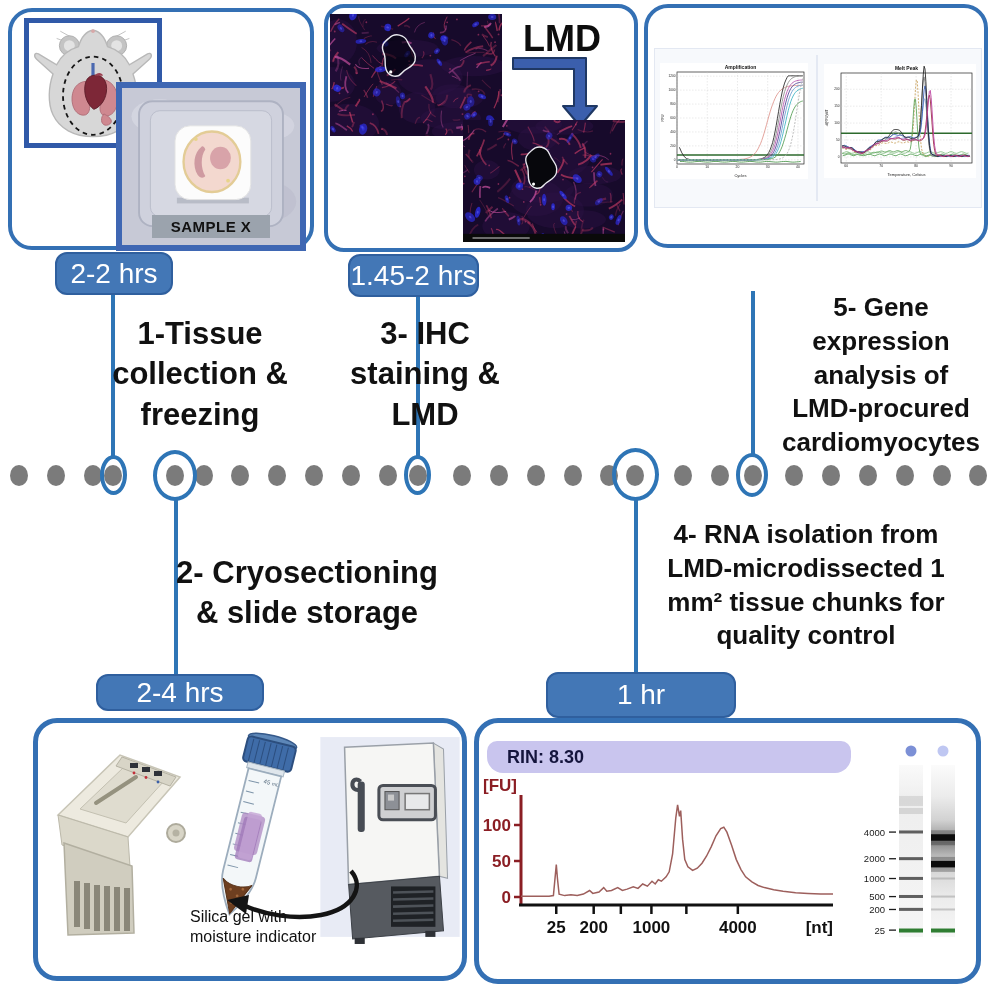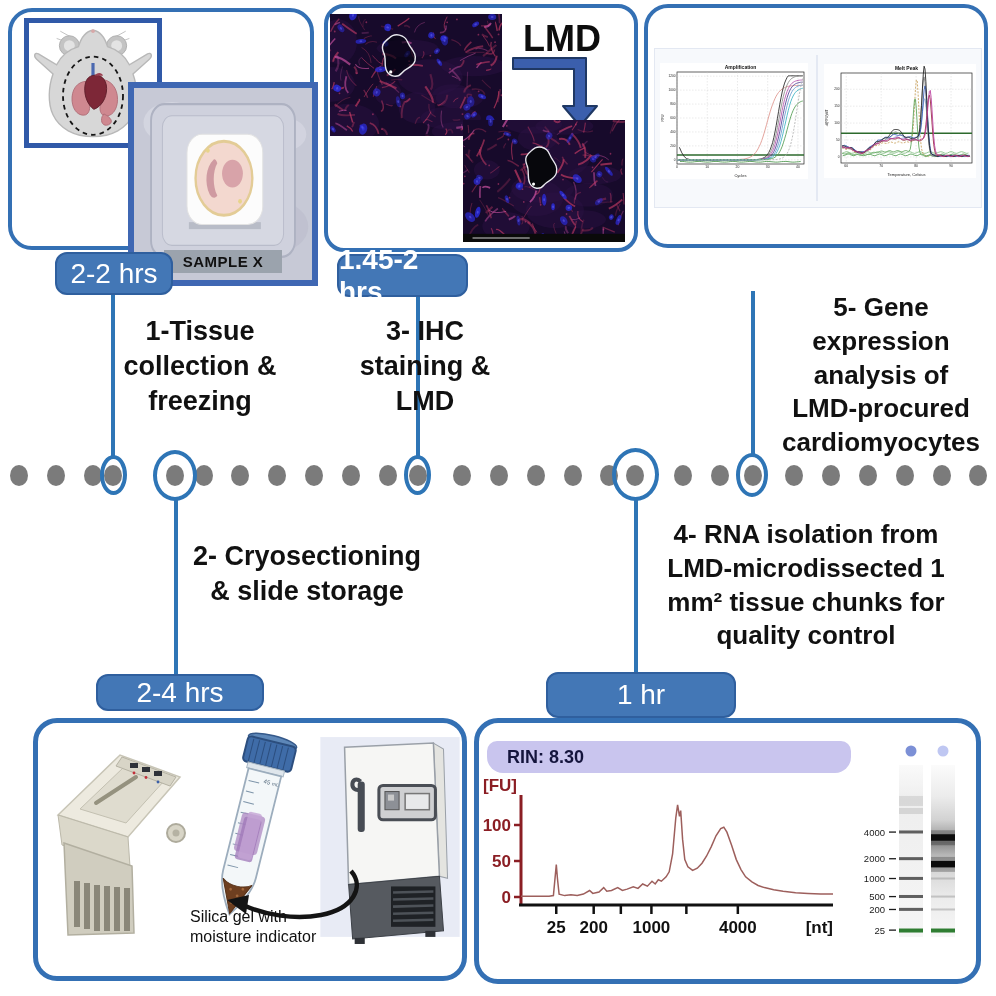--- a/index.html
+++ b/index.html
@@ -12,29 +12,29 @@
   .p2{left:324px;top:4px;width:314px;height:248px;border-radius:20px;}
   .p3{left:644px;top:4px;width:344px;height:244px;}
   .p4{left:33px;top:718px;width:434px;height:263px;border-width:5px;}
   .p5{left:474px;top:718px;width:507px;height:266px;border-width:5px;}
 
   
   .badge{position:absolute;background:#4377b6;border:2px solid #2f5f9e;border-radius:12px;color:#fff;
          font-size:28px;display:flex;align-items:center;justify-content:center;z-index:6;box-sizing:border-box;}
   .b1{left:55px;top:252px;width:118px;height:43px;}
   .b2{left:96px;top:674px;width:168px;height:37px;}
-  .b3{left:337px;top:254px;width:131px;height:43px;font-weight:bold;}
+  .b3{left:348px;top:254px;width:131px;height:43px;}
   .b4{left:546px;top:672px;width:190px;height:46px;}
   .b5{left:688px;top:249px;width:134px;height:43px;}
 
   
   .step-title{position:absolute;font-weight:bold;color:#111;text-align:center;white-space:pre-line;
-              font-size:27px;line-height:1.3;z-index:4;}
+              font-size:31px;line-height:1.3;z-index:4;}
   .t1{left:62px;top:314px;width:276px;}
-  .t2{left:168px;top:539px;width:278px;}
+  .t2{left:168px;top:553px;width:278px;}
   .t3{left:330px;top:314px;width:190px;}
   .t4{left:636px;top:518px;width:340px;font-size:26px;}
   .t5{left:766px;top:291px;width:230px;font-size:26px;}
 
   
   #dots{position:absolute;left:0;top:465px;width:996px;height:22px;z-index:2;}
   .dot{position:absolute;top:0;width:18px;height:21px;border-radius:50%;background:#7b7b7b;}
   .tl-line{position:absolute;width:4px;background:#2e75b6;z-index:1;}
   .l1{left:111px;top:294px;height:163px;}
   .l2{left:174px;top:497px;height:178px;}
@@ -44,21 +44,21 @@
   .tl-circle{position:absolute;border:4px solid #2e75b6;border-radius:50%;background:transparent;z-index:3;box-sizing:border-box;}
   .c1{left:100px;top:455px;width:27px;height:40px;}
   .c2{left:153px;top:450px;width:44px;height:51px;}
   .c3{left:404px;top:455px;width:27px;height:40px;}
   .c4{left:612px;top:448px;width:47px;height:53px;}
   .c5{left:736px;top:453px;width:32px;height:44px;}
 
   
   .mouse-box{position:absolute;left:12px;top:6px;width:138px;height:130px;border:5px solid #3059a8;background:#fff;box-sizing:border-box;}
   .mouse-box svg{width:100%;height:100%;}
-  .sample-box{position:absolute;left:116px;top:70px;width:190px;height:204px;border:6px solid #3f67b3;background:#3b82f6;box-sizing:border-box;z-index:2;}
+  .sample-box{position:absolute;left:104px;top:70px;width:190px;height:169px;border:6px solid #3f67b3;background:#3b82f6;box-sizing:border-box;z-index:2;}
   .sample-box svg{width:100%;height:100%;display:block;}
   .sample-label{position:absolute;left:17%;bottom:7px;width:66%;background:#9ba3ad;color:#111;font-weight:bold;
                 font-size:15px;text-align:center;padding:3px 0;letter-spacing:.5px;}
 
   
   .fluo1{position:absolute;left:2px;top:6px;width:172px;height:122px;}
   .fluo2{position:absolute;left:135px;top:112px;width:162px;height:122px;z-index:2;}
   .lmd-label{position:absolute;left:188px;top:10px;width:92px;text-align:center;font-size:36px;font-weight:bold;color:#0d0d0d;}
   .lmd-arrow{position:absolute;left:180px;top:46px;width:100px;height:80px;}
 

